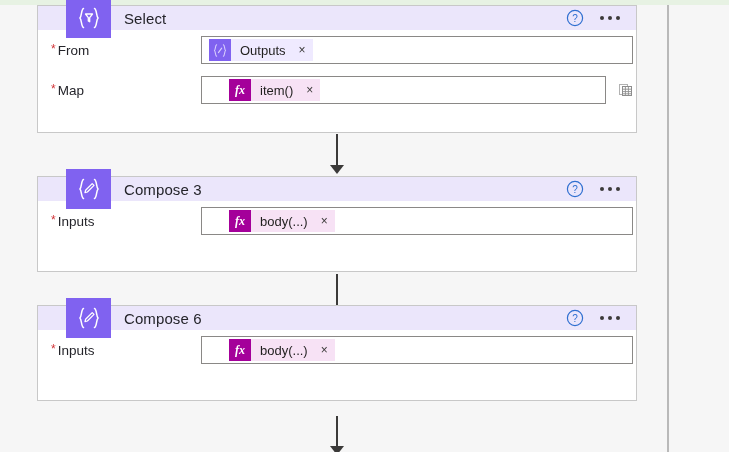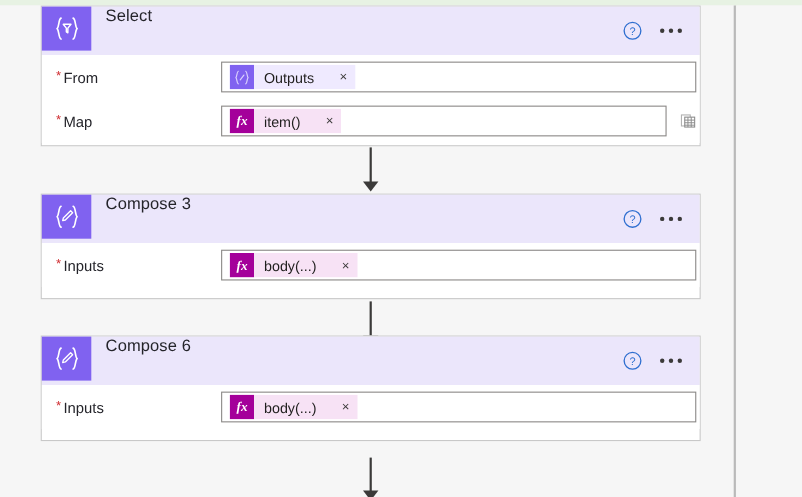--- a/index.html
+++ b/index.html
@@ -51,22 +51,24 @@
   .card {
     position: absolute;
     left: 37px;
     width: 600px;
     background: #ffffff;
     border: 1px solid #c8c8c8;
     box-sizing: border-box;
   }
   .card-header {
     display: flex;
-    height: 44px;
+    align-items: center;
+    height: 24px;
     background: #ebe6fb;
+    padding-left: 28px;
   }
   .icon-tile {
     width: 45px;
     height: 40px;
     background: #8062f0;
     display: flex;
     align-items: center;
     justify-content: center;
     flex: 0 0 45px;
   }
@@ -143,27 +145,27 @@
   }
   .chip-icon {
     width: 22px;
     height: 22px;
     display: flex;
     align-items: center;
     justify-content: center;
     flex: 0 0 22px;
   }
   .chip-icon.purple { background: #8062f0; }
-  .chip-icon.magenta { background: #a4009a; }
+  .chip-icon.magenta { background: #a4009a; margin-left: 20px; }
   .chip-body {
     display: flex;
     align-items: center;
     height: 22px;
     padding: 0 7px 0 9px;
-    gap: 23px;
+    gap: 13px;
   }
   .chip-body.lilac { background: #efeaff; }
   .chip-body.pink  { background: #f7e2f5; text-align: center; }
   .chip-x {
     font-size: 12px;
     color: #3b3a39;
     line-height: 1;
     cursor: pointer;
   }
 

